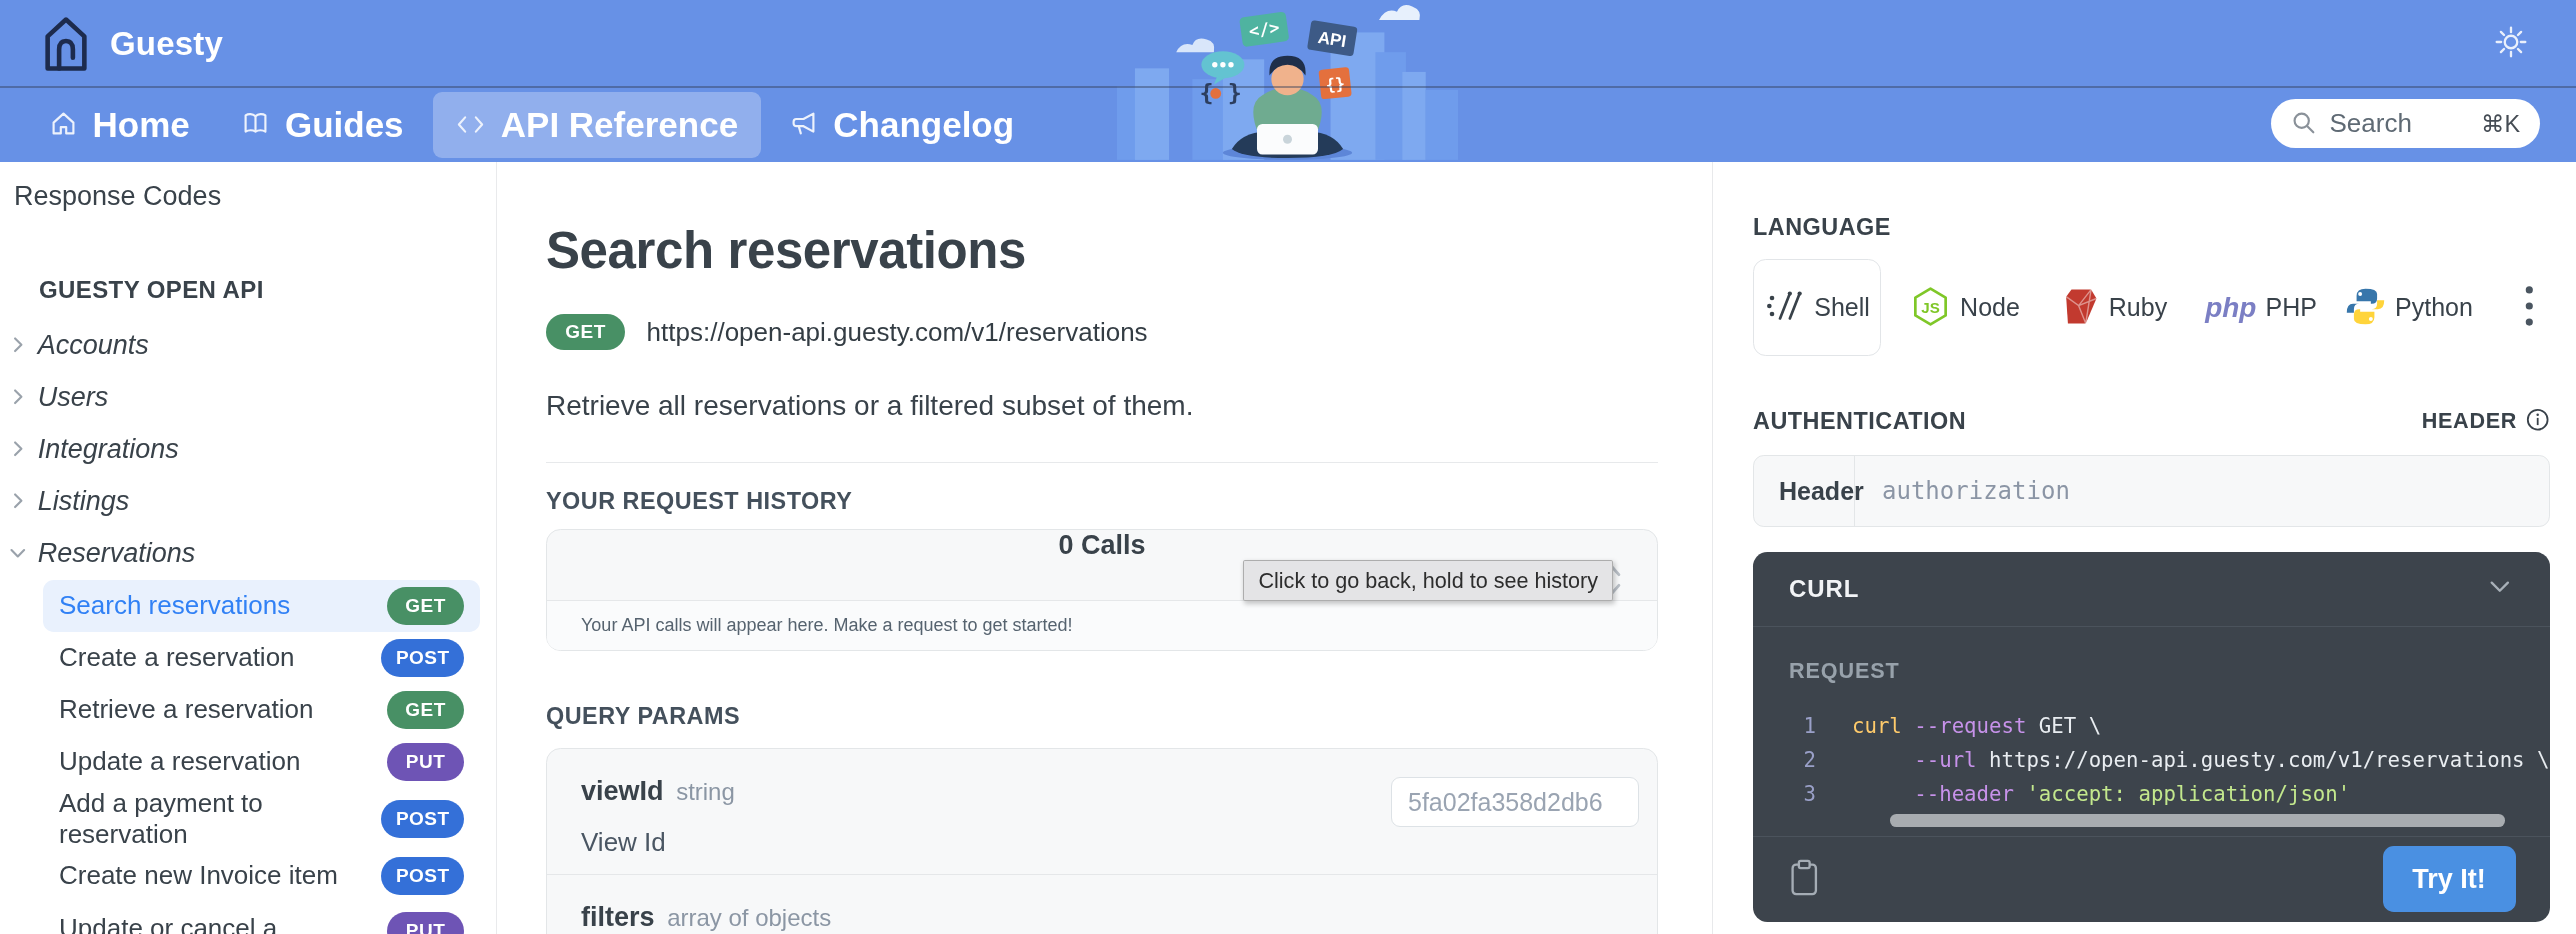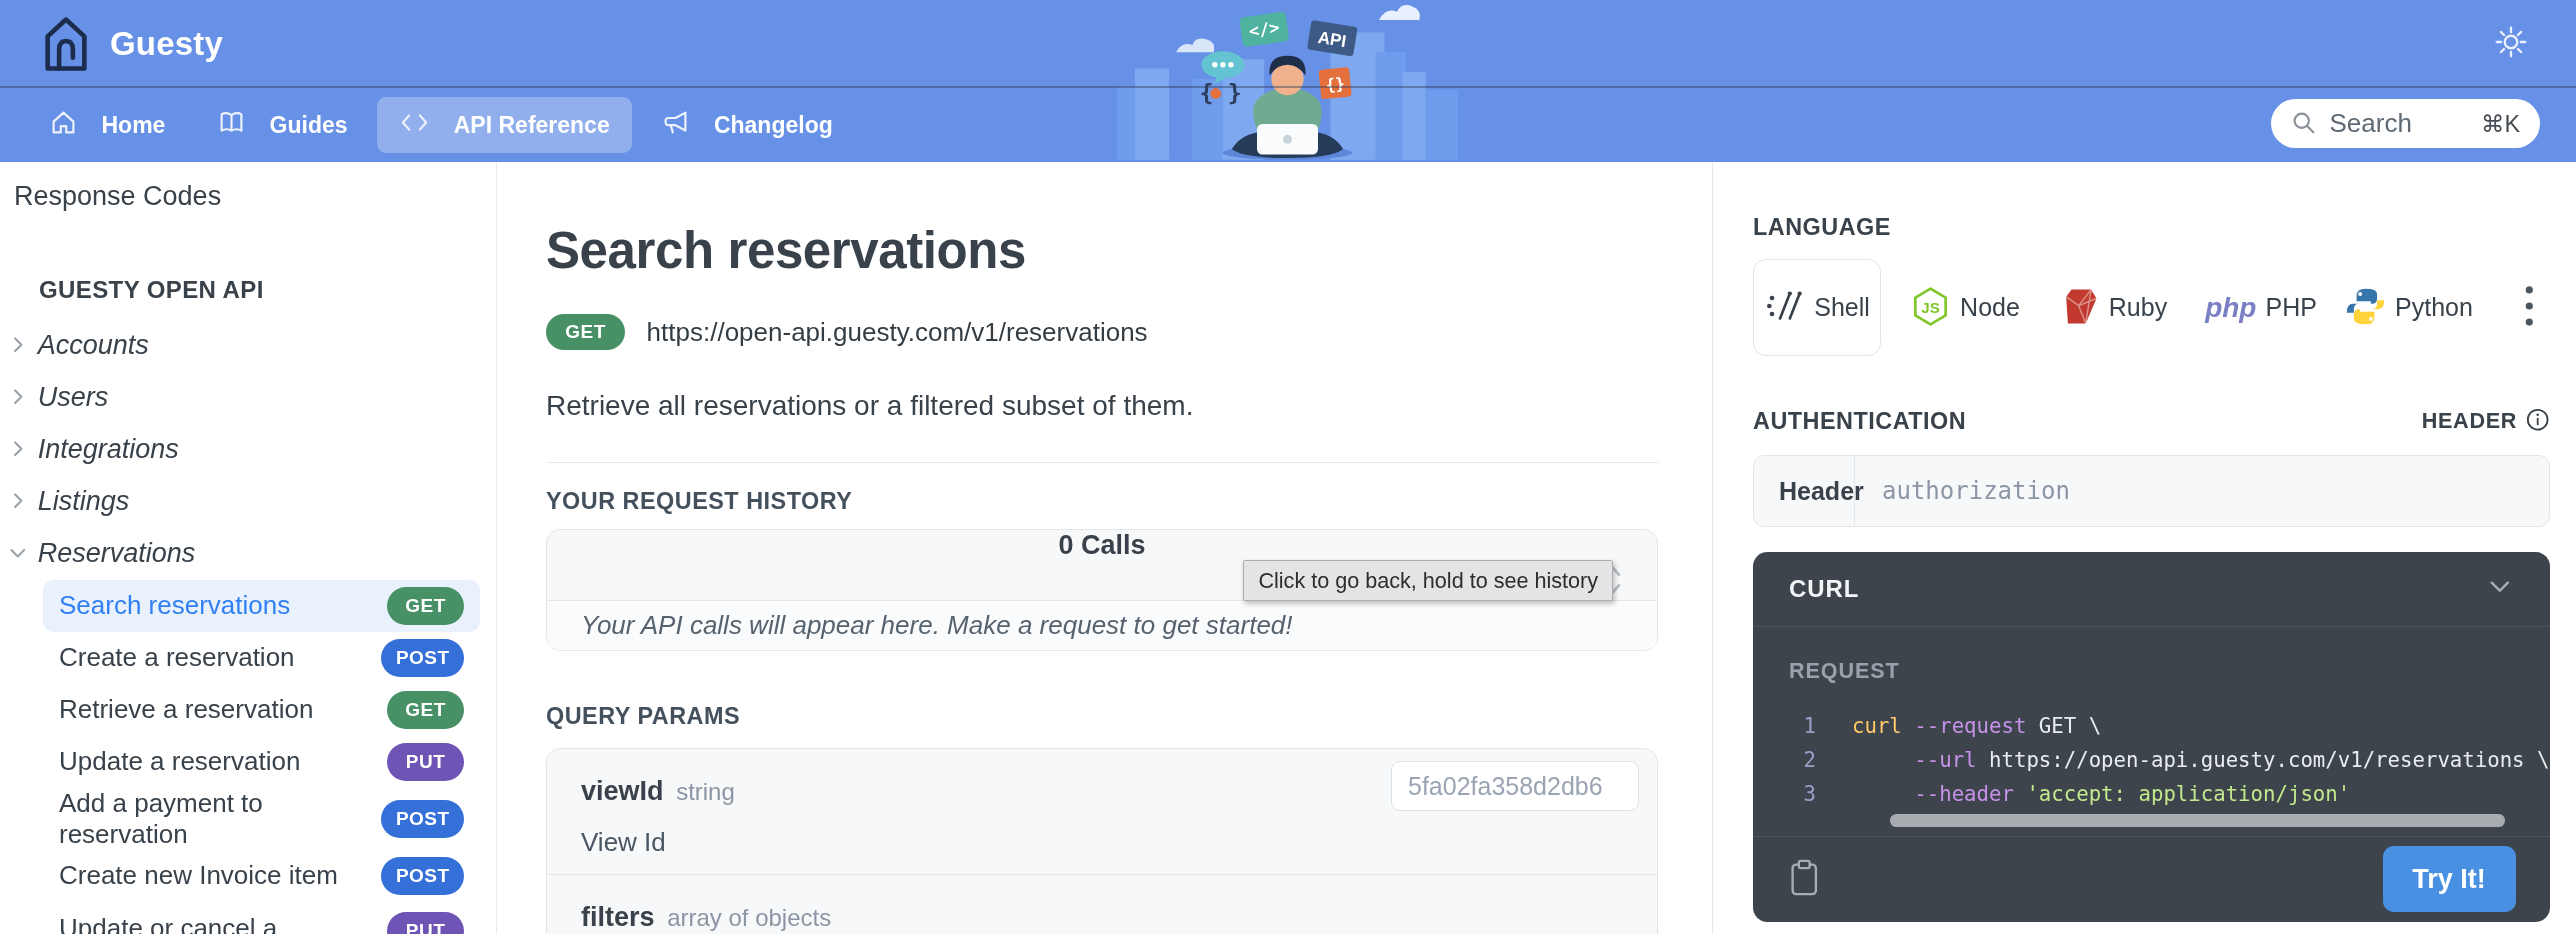--- a/index.html
+++ b/index.html
@@ -7,22 +7,22 @@
     font-family:"Liberation Sans","DejaVu Sans",sans-serif; }
 
   
   .header { position:relative; height:162px; background:#6791e6; }
   .hdr-top { height:88px; display:flex; align-items:center; padding:0 40px; position:relative; z-index:2; }
   .hdr-divider { position:absolute; top:86px; left:0; right:0; height:1.8px; background:rgba(52,62,88,0.45); z-index:4; }
   .brand { display:flex; align-items:center; gap:18px; }
   .brand-name { font-size:33px; font-weight:700; color:#fff; letter-spacing:0.2px; }
   .theme-toggle { position:absolute; right:47px; top:25px; width:36px; height:36px; background:none; border:none; cursor:pointer; }
   .hdr-nav { height:74px; display:flex; align-items:center; padding:0 27px; gap:7.2px; position:relative; z-index:5; }
-  .nav-item { display:flex; align-items:center; gap:25px; padding:12.6px 22.5px; border-radius:9px;
-    color:#fff; font-size:23px; font-weight:700; text-decoration:none; cursor:pointer; }
+  .nav-item { display:flex; align-items:center; gap:16px; padding:12.6px 22.5px; border-radius:9px;
+    color:#fff; font-size:35px; font-weight:700; text-decoration:none; cursor:pointer; }
   .nav-item.active { background:rgba(255,255,255,0.28); }
   .search-pill { position:absolute; right:36px; top:99px; width:269px; height:49px; background:#fff;
     border-radius:25px; display:flex; align-items:center; padding:0 20px; gap:13.5px; z-index:6; cursor:text; }
   .search-text { font-size:26px; color:#5f6a74; }
   .search-kbd { margin-left:auto; font-size:23.4px; color:#454c54; }
   .hero { position:absolute; left:1117px; top:0; width:341px; height:160px; z-index:1; }
 
   
   .app { display:flex; height:772px; background:#fff; }
 
@@ -57,30 +57,30 @@
   .rule { margin-top:40px; border:none; border-top:1.8px solid #e7e9eb; }
   .sec-label { margin-top:25px; font-size:23.4px; font-weight:700; color:#44505c; letter-spacing:0.5px; }
   .sec-label.params { margin-top:52px; }
   .card { margin-top:14.4px; border:1.8px solid #e3e6e8; border-radius:14.4px; background:#f7f8f9; position:relative; }
   .card.params-card { margin-top:18px; }
   .hist-row1 { height:70px; display:flex; align-items:center; padding:0 34px;flex-direction:column; }
   .calls { font-size:27px; font-weight:700; color:#39424a; }
   .range { margin-left:auto; display:flex; align-items:center; gap:14.4px; cursor:pointer; }
   .range-label { font-size:28px; color:#39424a; }
   .hist-row2 { border-top:1.8px solid #e5e7e9; background:#fafbfc; height:50px; display:flex; align-items:center;
-    padding:13px 34px; font-size:26px; color:#56636f; border-radius:0 0 12.6px 12.6px;font-style:italic; }
+    padding:13px 34px; font-size:18px; color:#56636f; border-radius:0 0 12.6px 12.6px; }
   .tooltip { position:absolute; left:696px; top:30px; height:41px; display:flex; align-items:center;
     padding:0 14.4px; background:#e4e4e6; border:0.9px solid #adadad; border-radius:1.8px;
     box-shadow:1.8px 2.7px 5.4px rgba(0,0,0,0.22); font-size:21.6px; color:#2d2d2d; white-space:nowrap; z-index:6; }
   .param-row { padding:27px 34px 16px; position:relative; }
   .param-row + .param-row { border-top:1.8px solid #e5e7e9; padding-bottom:36px; }
   .p-name { font-size:27px; font-weight:700; color:#39424a; }
   .p-type { font-size:24px; color:#8b96a4; margin-left:12.6px; }
   .p-desc { margin-top:20px; font-size:26px; color:#4a5663; }
-  .p-input { position:absolute; right:18px; top:12px; width:248px; height:50px; border:1.8px solid #dde2e6;
+  .p-input { position:absolute; right:18px; top:28px; width:248px; height:50px; border:1.8px solid #dde2e6;
     border-radius:9px; background:#fff; font-size:25px; color:#9aa4b2; padding:0 16px;
     font-family:"Liberation Sans","DejaVu Sans",sans-serif; outline:none; }
 
   
   .right-panel { flex:1; border-left:1.8px solid #e8e9eb; padding:52px 34px 0 40px; }
   .panel-label { font-size:23.4px; font-weight:700; color:#39424a; letter-spacing:0.5px; }
   .lang-row { margin-top:18px; display:flex; align-items:center; gap:20px; }
   .lang-item { width:128px; height:97px; display:flex; flex-direction:row; align-items:center;
     justify-content:center; gap:9px; border-radius:12.6px; border:1.8px solid transparent; cursor:pointer; }
   .lang-item.selected { border-color:#e2e5e8; background:#fff; }

